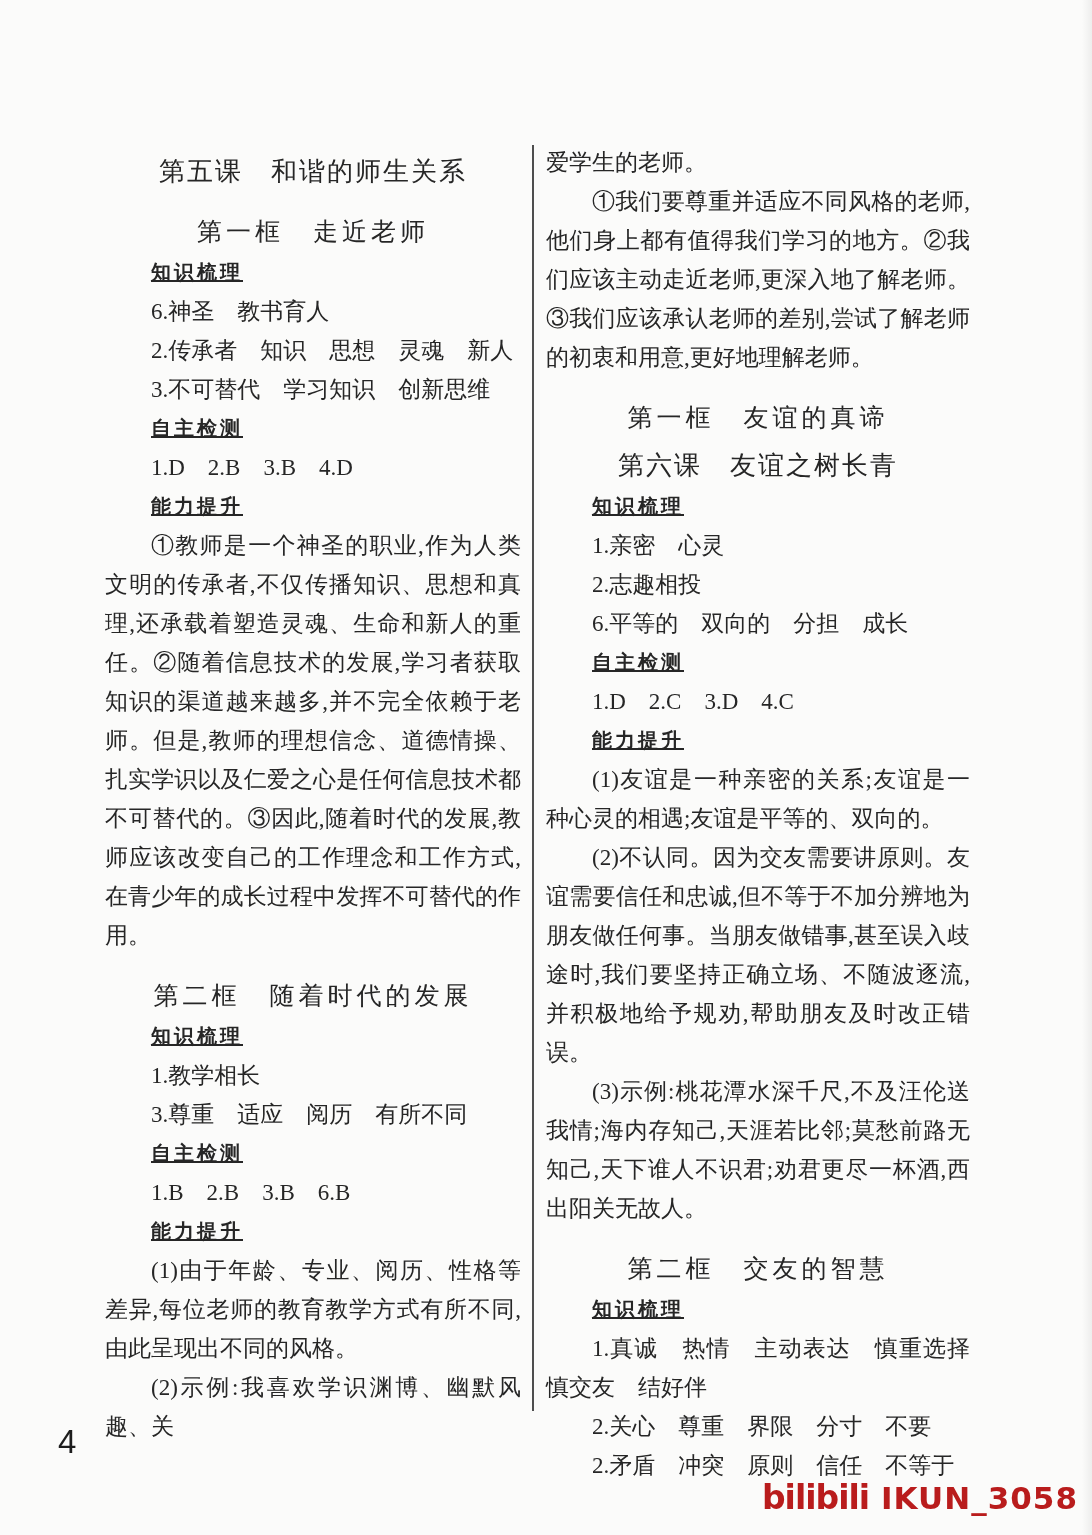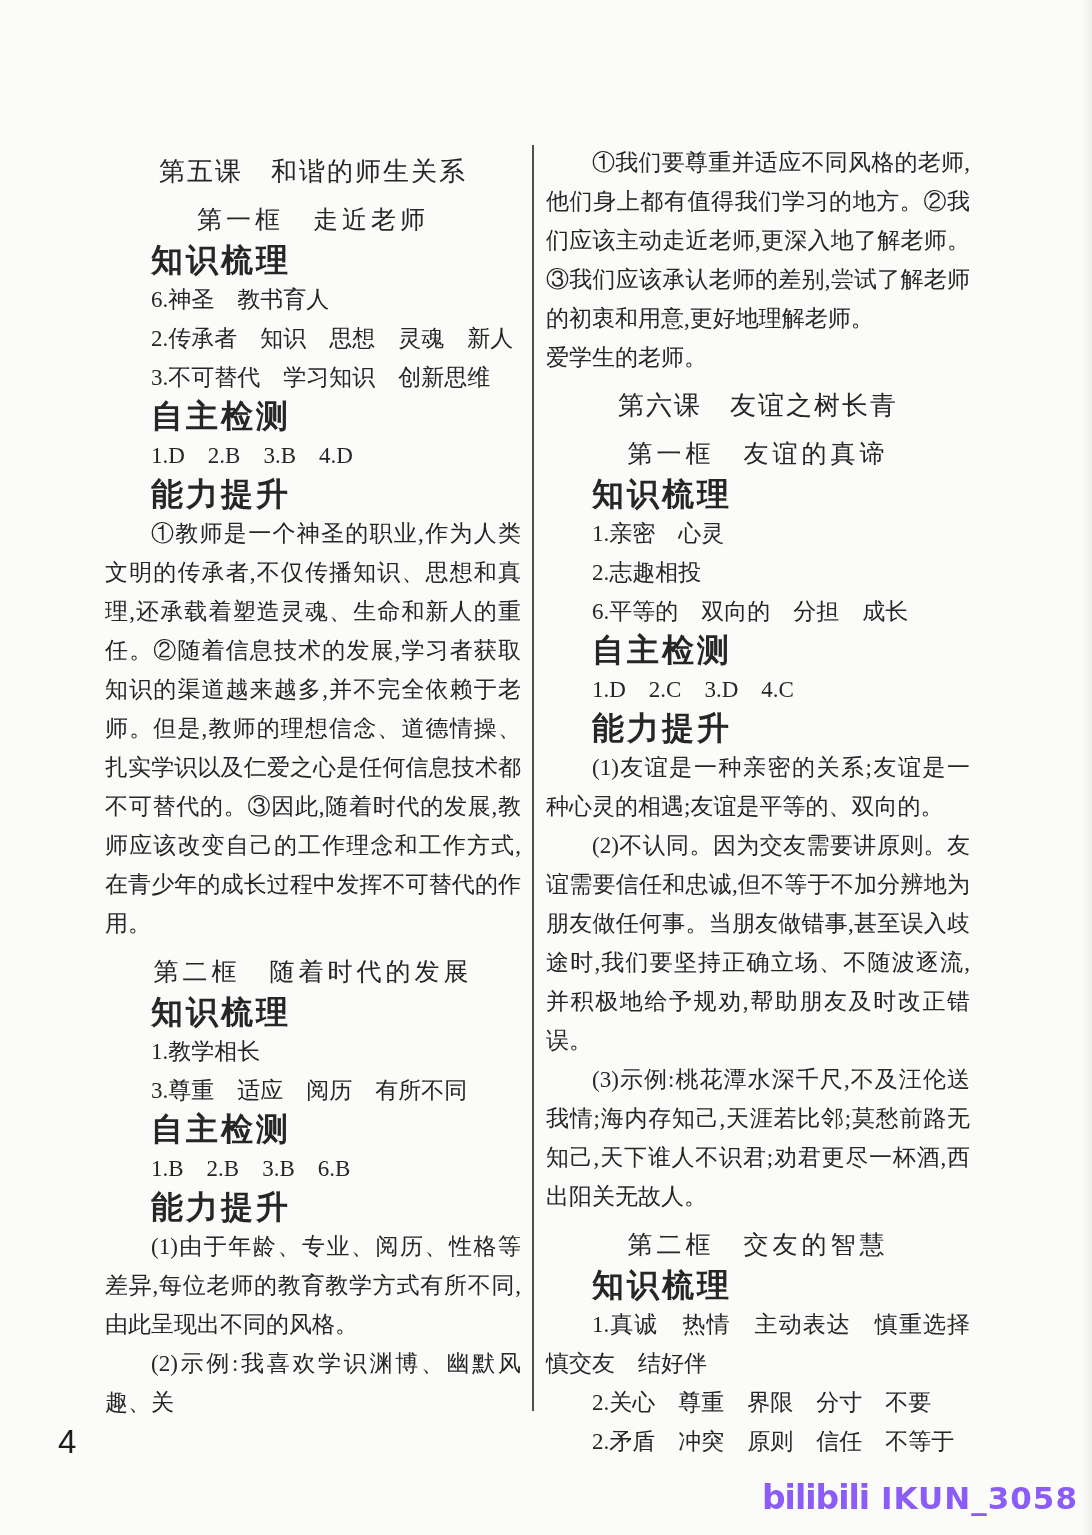--- a/index.html
+++ b/index.html
@@ -40,29 +40,30 @@
     text-align: center;
     font-size: 26px;
     letter-spacing: 2px;
     margin-top: 9px;
     margin-bottom: 2px;
   }
   .frame {
     text-align: center;
     font-size: 25px;
     letter-spacing: 4px;
-    margin-top: 9px;
+    margin-top: 21px;
     margin-bottom: 2px;
   }
   .heading {
     font-family: "Liberation Sans", "DejaVu Sans", sans-serif;
     font-weight: 700;
-    font-size: 32px;
+    font-size: 20px;
     letter-spacing: 3px;
     text-indent: 46px;
+    text-decoration: underline;
   }
 
   .divider {
     position: absolute;
     left: 532px;
     top: 145px;
     width: 2px;
     height: 1266px;
     background: #4e4e4e;
   }
@@ -76,21 +77,21 @@
     line-height: 36px;
     color: #1d1d1d;
   }
 
   .watermark {
     position: absolute;
     right: 14px;
     top: 1478px;
     font-family: "DejaVu Sans", "Liberation Sans", sans-serif;
     font-weight: 700;
-    color: #8b5cf6;
+    color: #b91c1c;
     white-space: nowrap;
   }
   .wm-logo {
     font-size: 33px;
     letter-spacing: -1px;
     margin-right: 12px;
   }
   .wm-id {
     font-size: 31px;
     letter-spacing: 1px;
@@ -128,24 +129,24 @@
       <div class="block heading">自主检测</div>
       <div class="block item">1.B　2.B　3.B　6.B</div>
       <div class="block heading">能力提升</div>
       <div class="block para">(1)由于年龄、专业、阅历、性格等差异,每位老师的教育教学方式有所不同,由此呈现出不同的风格。</div>
       <div class="block para">(2)示例:我喜欢学识渊博、幽默风趣、关</div>
     </div>
 
   <div class="divider" style="background: rgb(78, 78, 78);"></div>
 
   <div class="col col-right">
+      <div class="block para cont">爱学生的老师。</div>
       <div class="block para">①我们要尊重并适应不同风格的老师,他们身上都有值得我们学习的地方。②我们应该主动走近老师,更深入地了解老师。③我们应该承认老师的差别,尝试了解老师的初衷和用意,更好地理解老师。</div>
-      <div class="block para cont">爱学生的老师。</div>
+      <div class="block frame">第一框　友谊的真谛</div>
       <div class="block chapter">第六课　友谊之树长青</div>
-      <div class="block frame">第一框　友谊的真谛</div>
       <div class="block heading">知识梳理</div>
       <div class="block item">1.亲密　心灵</div>
       <div class="block item">2.志趣相投</div>
       <div class="block item">6.平等的　双向的　分担　成长</div>
       <div class="block heading">自主检测</div>
       <div class="block item">1.D　2.C　3.D　4.C</div>
       <div class="block heading">能力提升</div>
       <div class="block para">(1)友谊是一种亲密的关系;友谊是一种心灵的相遇;友谊是平等的、双向的。</div>
       <div class="block para">(2)不认同。因为交友需要讲原则。友谊需要信任和忠诚,但不等于不加分辨地为朋友做任何事。当朋友做错事,甚至误入歧途时,我们要坚持正确立场、不随波逐流,并积极地给予规劝,帮助朋友及时改正错误。</div>
       <div class="block para">(3)示例:桃花潭水深千尺,不及汪伦送我情;海内存知己,天涯若比邻;莫愁前路无知己,天下谁人不识君;劝君更尽一杯酒,西出阳关无故人。</div>

